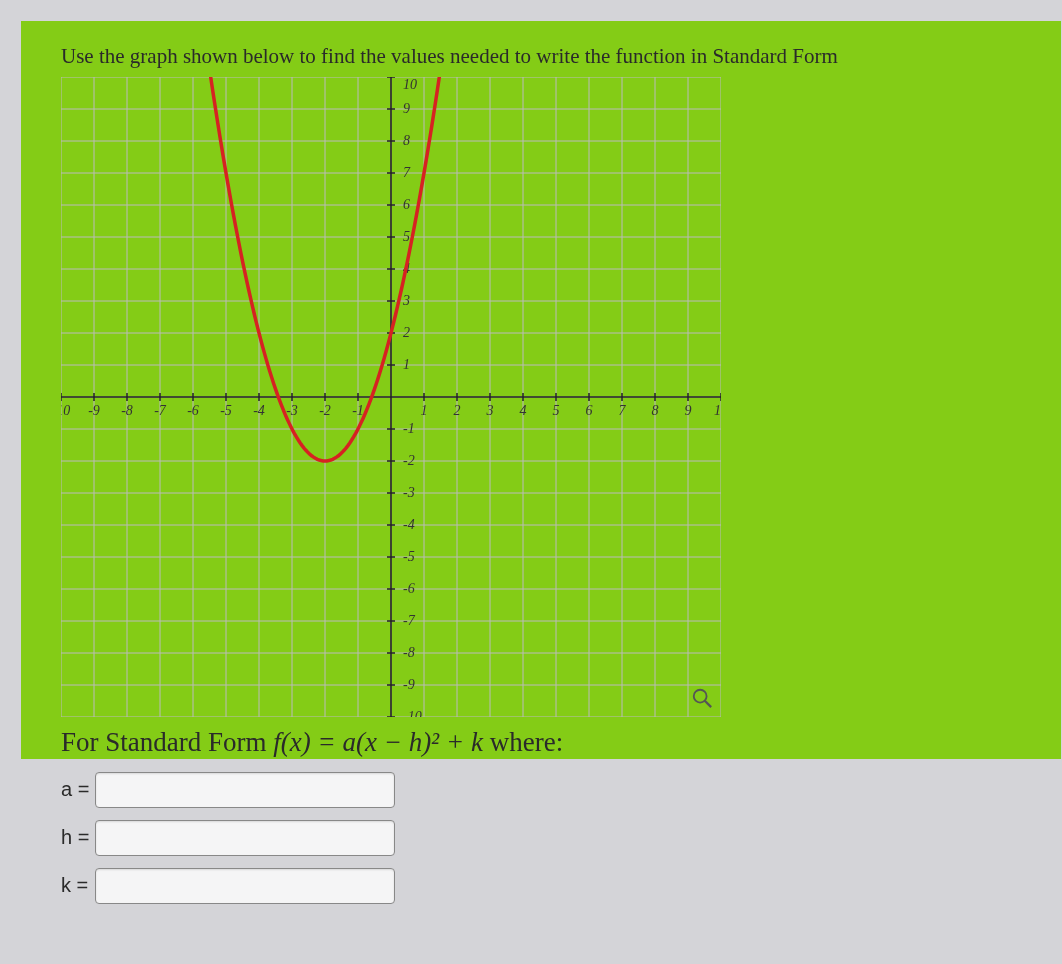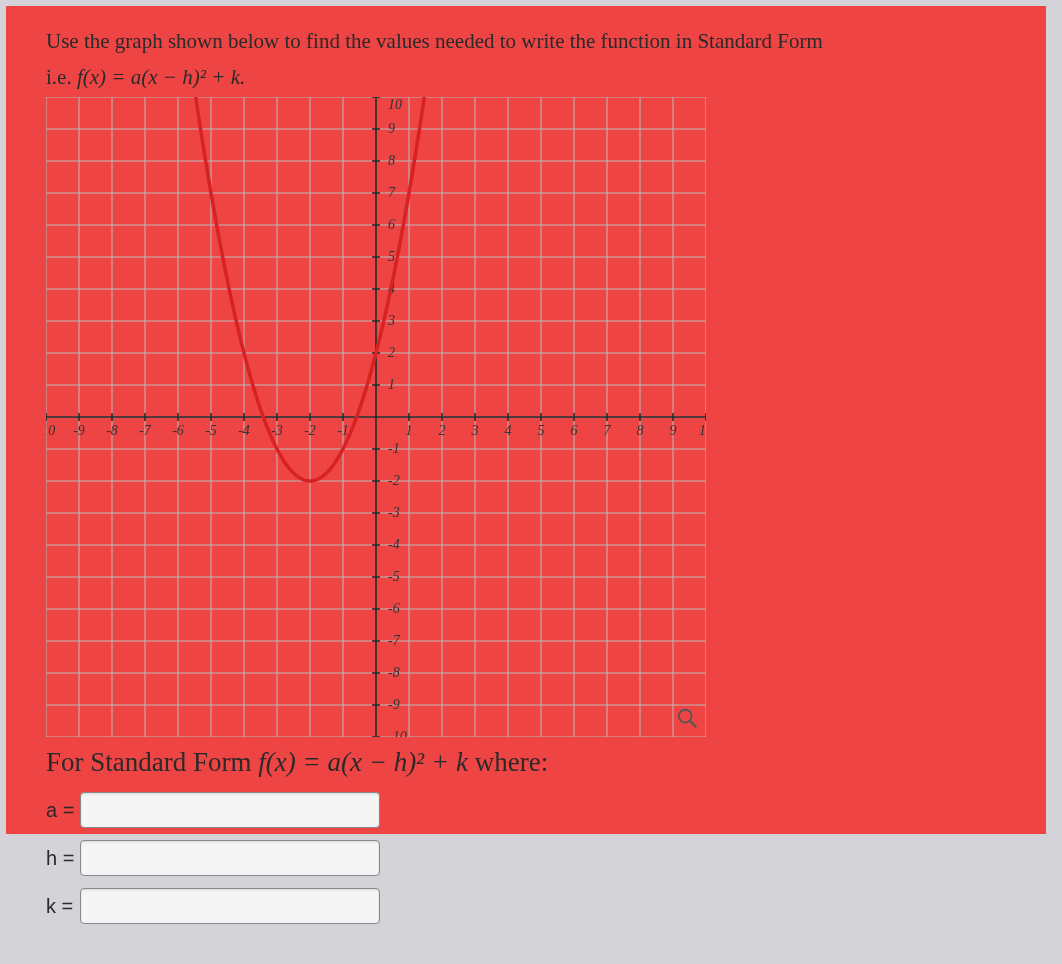--- a/index.html
+++ b/index.html
@@ -6,25 +6,25 @@
   body {
     margin: 0;
     padding: 0;
     background: #d4d4d8;
     font-family: Georgia, 'Times New Roman', serif;
     width: 1062px;
     height: 964px;
     overflow: hidden;
   }
   .page {
-    background: #ef4444;
-    margin: 6px;
+    background: #84cc16;
+    margin: 21px;
     padding: 20px 40px;
     width: 1040px;
-    height: 828px;
+    height: 738px;
     position: relative;
   }
   .question-text {
     font-size: 21px;
     color: #2a2a2a;
     line-height: 1.5;
     margin-bottom: 4px;
   }
   .formula {
     font-family: 'Cambria Math', 'Times New Roman', serif;
@@ -79,23 +79,20 @@
     font-size: 14px;
     fill: #333;
   }
 </style>
 </head>
 <body>
 
 <div class="page">
 
   <div class="question-text">Use the graph shown below to find the values needed to write the function in Standard Form</div>
-  <div class="question-text">
-    <span>i.e. </span><span class="formula">f(x) = a(x − h)² + k.</span>
-  </div>
 
   <div class="graph-container">
     <svg class="graph-svg" viewBox="0 0 660 640">
 
       <g>
 
         <g stroke="#bbb" stroke-width="1">
           <line x1="0" y1="0" x2="0" y2="640"></line>
             <line x1="33" y1="0" x2="33" y2="640"></line>
             <line x1="66" y1="0" x2="66" y2="640"></line>

